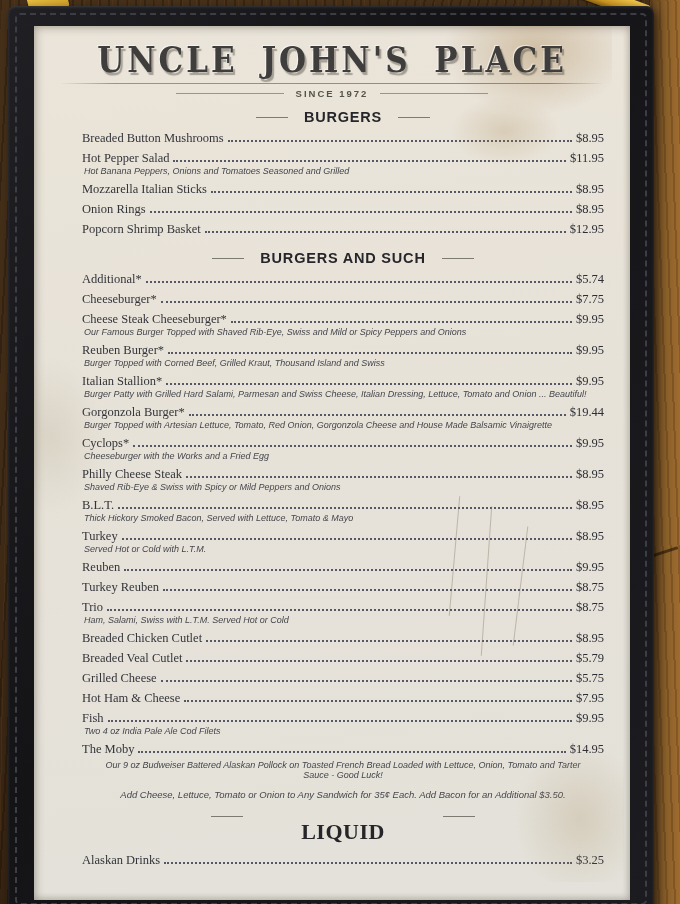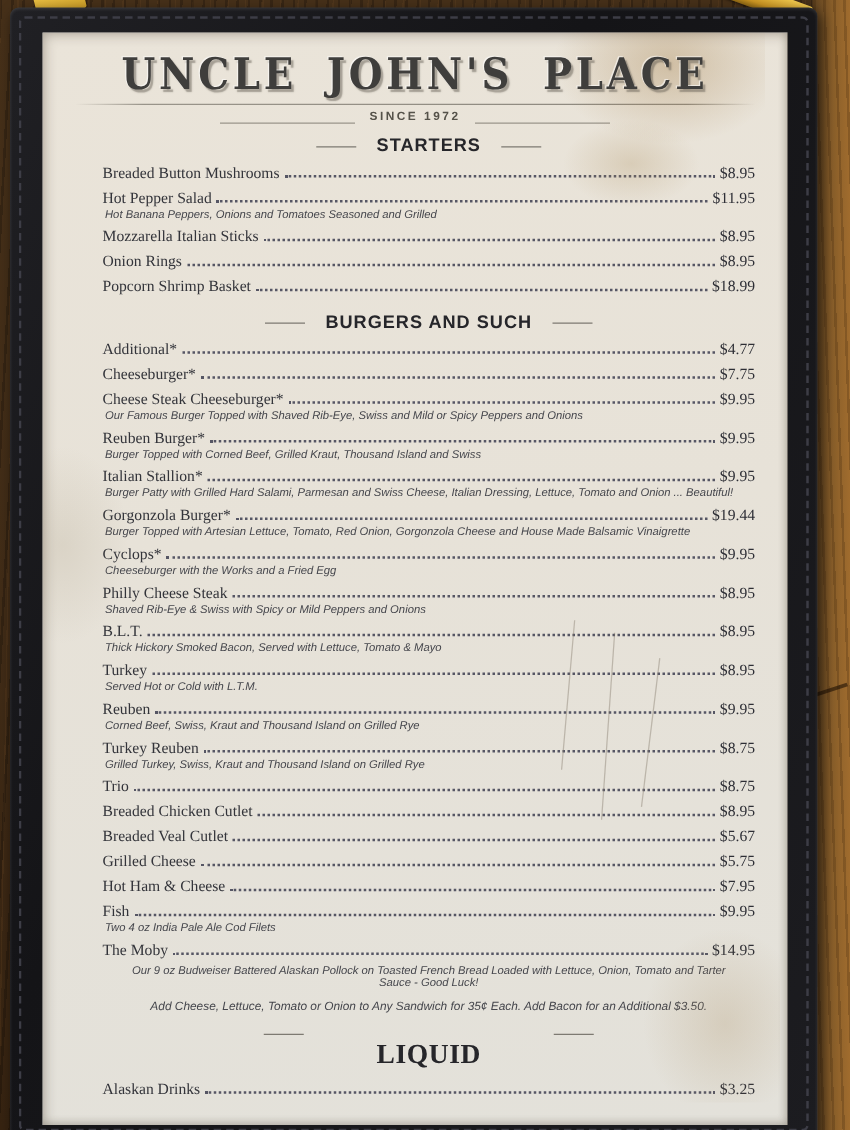--- a/index.html
+++ b/index.html
@@ -72,21 +72,21 @@
     margin:0;text-align:center;
     font-family:"DejaVu Serif", serif;font-weight:700;
     font-size:31px;letter-spacing:3px;word-spacing:10px;color:#3f3e3c;
     text-shadow:-1px -1px 0 rgba(255,255,255,0.55), 2px 2px 1px rgba(95,90,80,0.5);
     transform:scaleY(1.12);
   }
   .title-rule{
     height:1px;margin:5px 26px 4px;
     background:linear-gradient(90deg, rgba(0,0,0,0) 0%, #99948a 10%, #8d887e 90%, rgba(0,0,0,0) 100%);
   }
-  .since-row{display:flex;align-items:flex-end;justify-content:center;gap:12px;}
+  .since-row{display:flex;align-items:center;justify-content:center;gap:12px;}
   .since-row .seg{width:108px;height:1px;background:#9a958b;}
   .since{font-size:9.5px;font-weight:bold;letter-spacing:2px;color:#55524a;}
   
   #menu-sections{padding:0 26px 0 48px;}
   .sec-head{display:flex;align-items:center;justify-content:center;gap:16px;margin:14px 0 6px;}
   .section:first-child .sec-head{margin-top:10px;}
   .sec-head .dash, .dash-row .dash{width:32px;height:1px;background:#7d7a72;}
   h2{margin:0;font-size:14.5px;letter-spacing:0.8px;color:#26262a;font-weight:bold;}
   h2.large{font-size:22px;text-align:center;margin:2px 0 8px;letter-spacing:0.5px;font-family:Liberation Serif, serif;}
   .dash-row{display:flex;justify-content:center;gap:200px;margin-top:16px;}
@@ -126,21 +126,21 @@
         <span class="seg"></span>
         <span class="since">SINCE 1972</span>
         <span class="seg"></span>
       </div>
     </div>
 
     <div id="menu-sections">
         <div class="section">
           <div class="sec-head">
             <span class="dash"></span>
-            <h2>STARTERS</h2>
+            <h2>BURGERS</h2>
             <span class="dash"></span>
           </div>
           <div class="item">
             <div class="row">
               <span class="iname">Breaded Button Mushrooms</span>
               <span class="leader"></span>
               <span class="price">$8.95</span>
             </div>
           </div>
           <div class="item">
@@ -162,35 +162,35 @@
             <div class="row">
               <span class="iname">Onion Rings</span>
               <span class="leader"></span>
               <span class="price">$8.95</span>
             </div>
           </div>
           <div class="item">
             <div class="row">
               <span class="iname">Popcorn Shrimp Basket</span>
               <span class="leader"></span>
-              <span class="price">$18.99</span>
+              <span class="price">$12.95</span>
             </div>
           </div>
         </div>
         <div class="section">
           <div class="sec-head">
             <span class="dash"></span>
             <h2>BURGERS AND SUCH</h2>
             <span class="dash"></span>
           </div>
           <div class="item">
             <div class="row">
               <span class="iname">Additional*</span>
               <span class="leader"></span>
-              <span class="price">$4.77</span>
+              <span class="price">$5.74</span>
             </div>
           </div>
           <div class="item">
             <div class="row">
               <span class="iname">Cheeseburger*</span>
               <span class="leader"></span>
               <span class="price">$7.75</span>
             </div>
           </div>
           <div class="item">
@@ -256,49 +256,48 @@
               <span class="price">$8.95</span>
             </div>
             <div class="desc">Served Hot or Cold with L.T.M.</div>
           </div>
           <div class="item">
             <div class="row">
               <span class="iname">Reuben</span>
               <span class="leader"></span>
               <span class="price">$9.95</span>
             </div>
-            <div class="desc">Corned Beef, Swiss, Kraut and Thousand Island on Grilled Rye</div>
           </div>
           <div class="item">
             <div class="row">
               <span class="iname">Turkey Reuben</span>
               <span class="leader"></span>
               <span class="price">$8.75</span>
             </div>
-            <div class="desc">Grilled Turkey, Swiss, Kraut and Thousand Island on Grilled Rye</div>
           </div>
           <div class="item">
             <div class="row">
               <span class="iname">Trio</span>
               <span class="leader"></span>
               <span class="price">$8.75</span>
             </div>
+            <div class="desc">Ham, Salami, Swiss with L.T.M. Served Hot or Cold</div>
           </div>
           <div class="item">
             <div class="row">
               <span class="iname">Breaded Chicken Cutlet</span>
               <span class="leader"></span>
               <span class="price">$8.95</span>
             </div>
           </div>
           <div class="item">
             <div class="row">
               <span class="iname">Breaded Veal Cutlet</span>
               <span class="leader"></span>
-              <span class="price">$5.67</span>
+              <span class="price">$5.79</span>
             </div>
           </div>
           <div class="item">
             <div class="row">
               <span class="iname">Grilled Cheese</span>
               <span class="leader"></span>
               <span class="price">$5.75</span>
             </div>
           </div>
           <div class="item">

